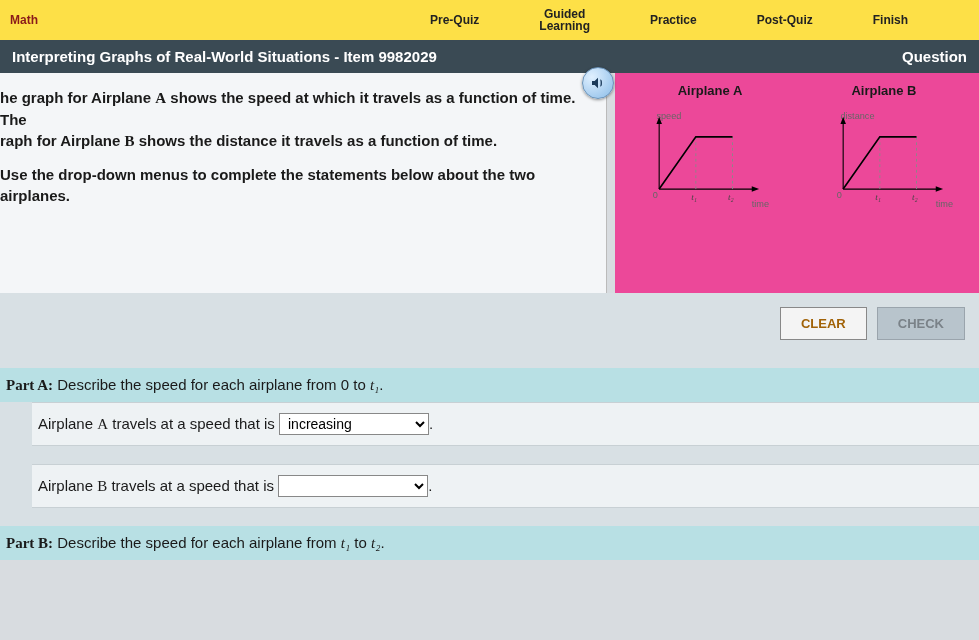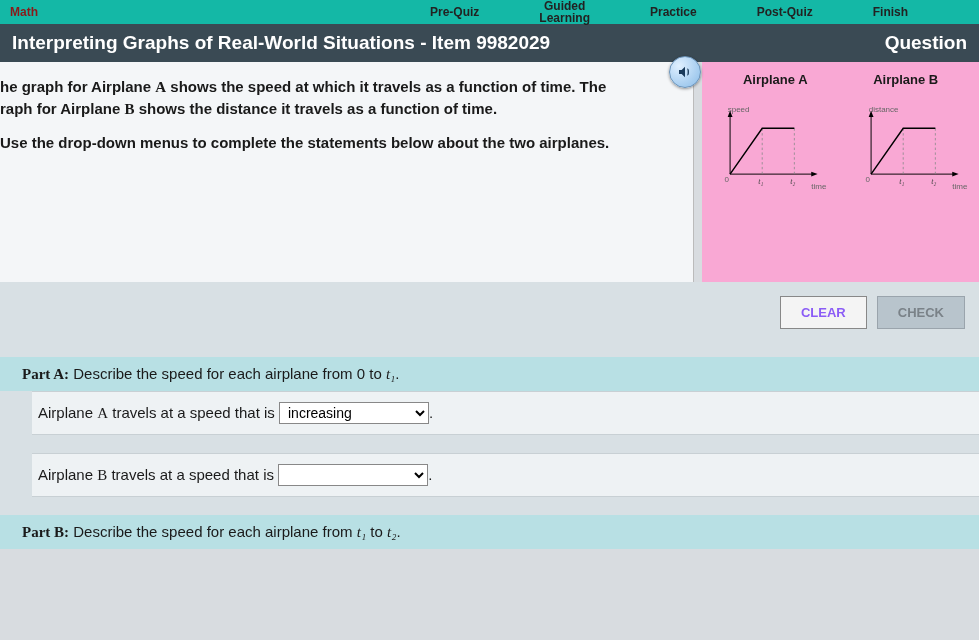--- a/index.html
+++ b/index.html
@@ -6,37 +6,37 @@
 body {
   font-family: Arial, Helvetica, sans-serif;
   background: #d8dce0;
   width: 979px;
   height: 640px;
   overflow: hidden;
   font-size: 14px;
   color: #1a1a1a;
 }
 .top-tabs {
-  height: 24px;
-  background: #14b8a6;
+  height: 40px;
+  background: #fde047;
   display: flex;
   align-items: center;
   gap: 60px;
   padding-left: 10px;
   font-size: 12px;
   font-weight: bold;
   color: #222;
 }
 .top-tabs .math { color: #8a1a1a; min-width: 60px; }
 .top-tabs .tab-item { flex: 0 0 auto; }
 .banner {
   background: #3a4a54;
   color: #fff;
   padding: 8px 12px;
-  font-size: 19px;
+  font-size: 15px;
   font-weight: bold;
   display: flex;
   justify-content: space-between;
 }
 .content-row {
   display: flex;
   gap: 8px;
   padding: 0;
   background: #d8dce0;
 }
@@ -60,22 +60,22 @@
   display: flex;
   align-items: center;
   justify-content: center;
   box-shadow: 0 1px 3px rgba(0,0,0,0.4);
 }
 .audio-btn svg { width: 16px; height: 16px; }
 .q-text { font-size: 15px; font-weight: bold; line-height: 1.4; }
 .q-text p { margin-bottom: 12px; }
 .serif { font-family: "Times New Roman", serif; font-style: normal; }
 .graph-panel {
-  width: 277px;
-  background: #f9a8d4;
+  width: 364px;
+  background: #ec4899;
   padding: 10px 8px;
   min-height: 220px;
 }
 .graph-titles { display: flex; }
 .graph-titles div { flex: 1; text-align: center; font-weight: bold; font-size: 13px; }
 .graphs { display: flex; gap: 20px; margin-top: 4px; }
 .graph-box { flex: 1; position: relative; }
 .graph-box svg { width: 100%; height: 110px; }
 .axis-label { font-size: 10px; fill: #666; font-family: Arial; }
 .axis-label-it { font-size: 10px; fill: #444; font-style: italic; font-family: "Times New Roman", serif; }
@@ -87,26 +87,26 @@
   background: #d8e0e4;
 }
 .btn {
   padding: 8px 20px;
   font-size: 13px;
   font-weight: bold;
   border: 1px solid #888;
   background: #f0f0f0;
   cursor: pointer;
 }
-.btn.clear { background: #f4f4f4; color: #8b5cf6; }
+.btn.clear { background: #f4f4f4; color: #a16207; }
 .btn.check { background: #b8c4cc; color: #7a8288; border-color: #9aa4ac; }
 .parts { background: #d8e0e4; }
 .part-header {
   background: #b8e0e4;
-  padding: 8px 22px;
+  padding: 8px 6px;
   font-size: 15px;
 }
 .part-header .pl { font-weight: bold; }
 .answer-row {
   background: #eef2f4;
   padding: 10px 6px;
   font-size: 15px;
   border-top: 1px solid #c8d0d4;
   border-bottom: 1px solid #c8d0d4;
   margin-left: 32px;

